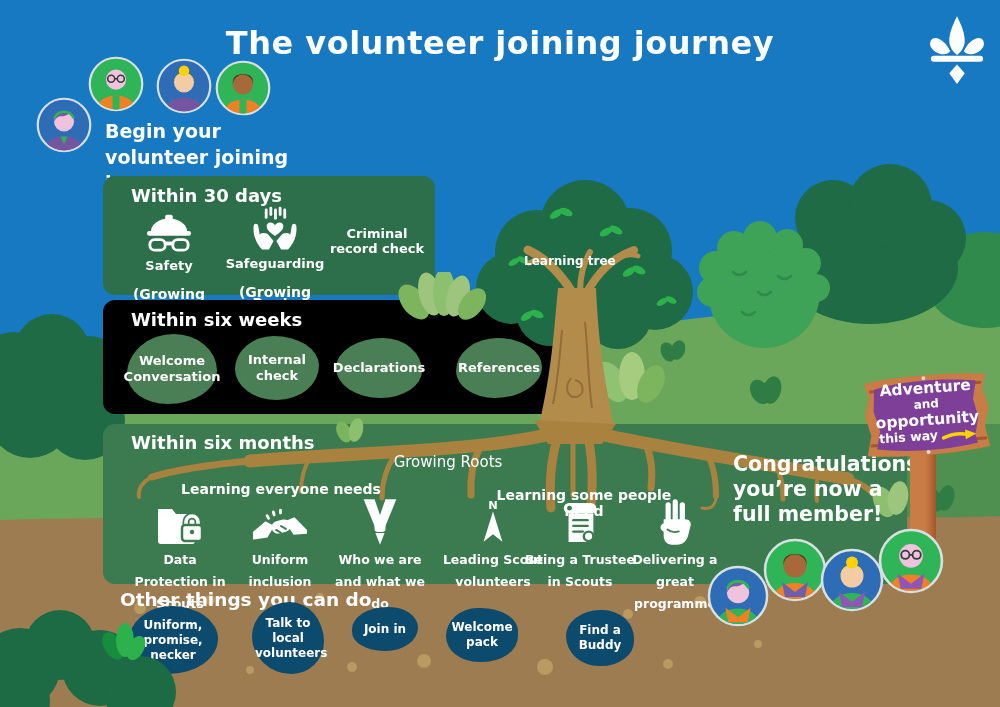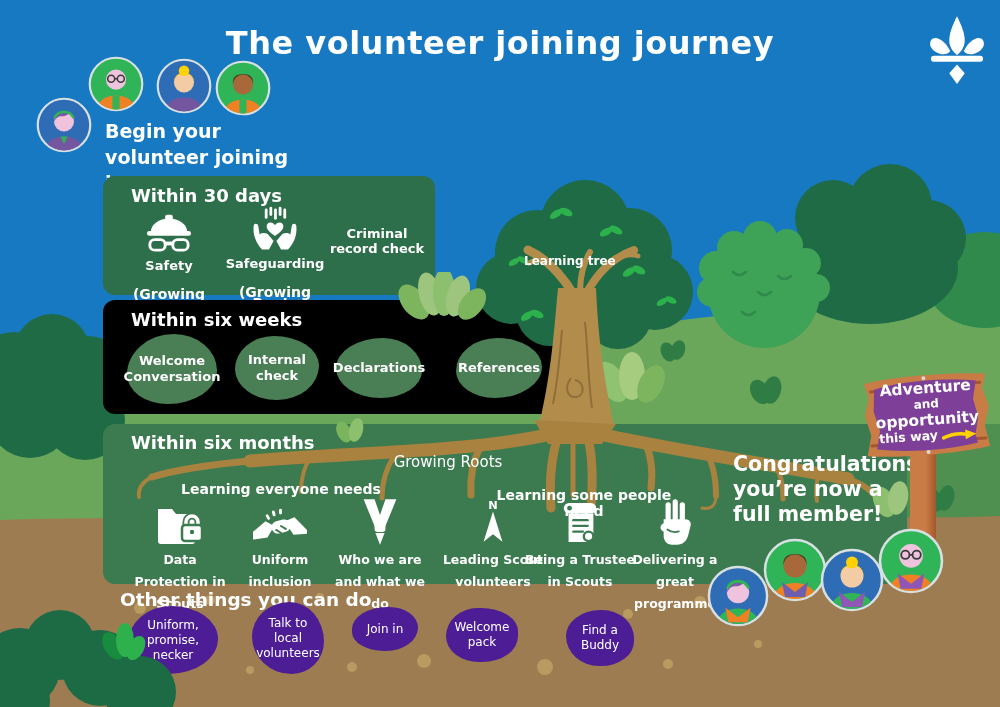--- a/index.html
+++ b/index.html
@@ -15,22 +15,22 @@
   .itm .lbl{font-size:13px;font-weight:700;line-height:15px;}
   .itm .sub{font-size:14px;font-weight:700;line-height:11px;margin-top:16px;}
   .itm .ic{height:48px;display:flex;align-items:flex-end;justify-content:center;margin-bottom:4px;}
   .blob{position:absolute;background:#4a7f56;display:flex;align-items:center;justify-content:center;
         text-align:center;font-size:13px;font-weight:700;line-height:16px;}
   .g-h{position:absolute;font-size:14px;font-weight:800;text-align:center;}
   .m-itm{position:absolute;text-align:center;width:110px;}
   .m-itm .ic{height:48px;display:flex;align-items:flex-end;justify-content:center;margin-bottom:3px;}
   .m-itm .lbl{font-size:12.5px;font-weight:700;line-height:22px;}
   .congrats{font-size:20.5px;font-weight:800;line-height:25px;}
-  .rock{position:absolute;background:#4c1d95;display:flex;align-items:center;justify-content:center;
-        text-align:center;font-size:12px;font-weight:400;line-height:15px;}
+  .rock{position:absolute;background:#0c4a6e;display:flex;align-items:center;justify-content:center;
+        text-align:center;font-size:12px;font-weight:700;line-height:15px;}
   .sign-line{text-align:center;line-height:1.15;}
   .avatar{position:absolute;}
 </style>
 </head>
 <body>
 
 <div id="stage">
 
   <svg class="abs" style="left:0;top:0" width="1000" height="707" viewBox="0 0 1000 707">
 

